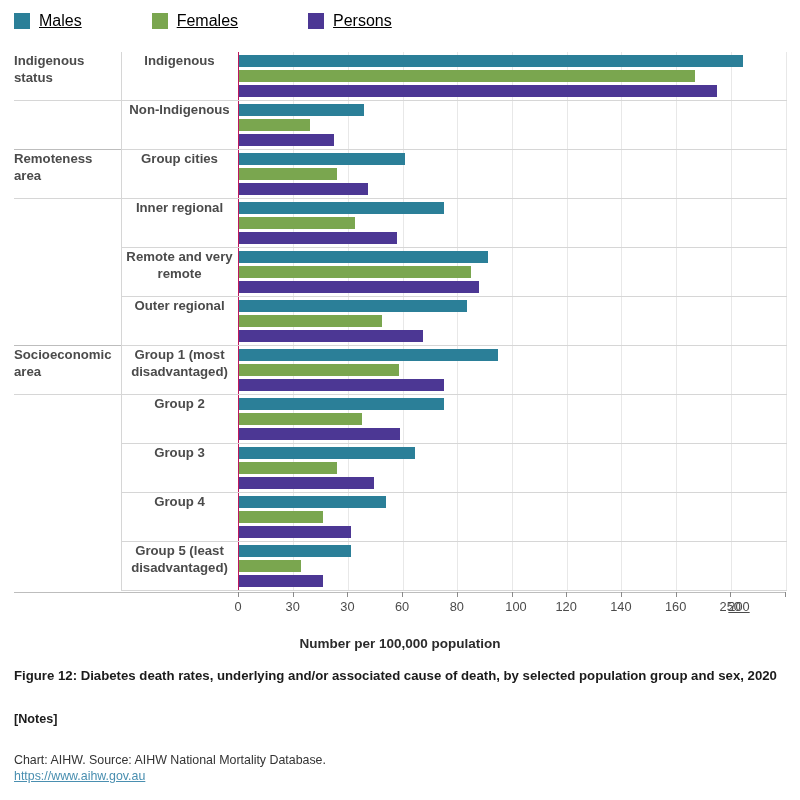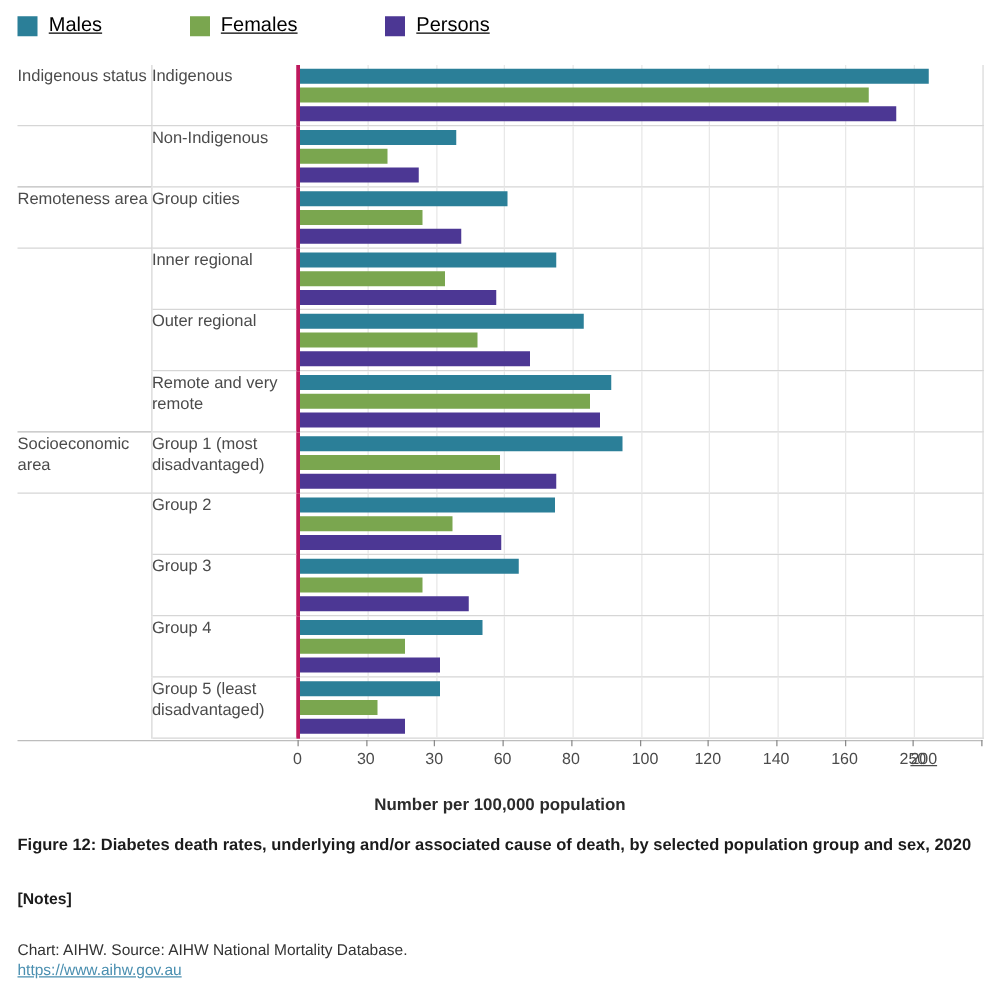--- a/index.html
+++ b/index.html
@@ -50,20 +50,21 @@
   .chart-wrap {
     position: absolute;
     left: 14px;
     top: 52px;
     width: 772px;
   }
   .grid {
     border-collapse: collapse;
     width: 772px;
     table-layout: fixed;
+    font-weight: bold;
   }
   .grid td {
     padding: 0;
     vertical-align: top;
     border-bottom: 1px solid #d6d6d6;
   }
   .col-group { width: 107px; }
   .col-cat   { width: 117px; }
   .col-plot  { width: 548px; }
 
@@ -75,21 +76,22 @@
     line-height: 17px;
     color: #4b4b4b;
     border-right: 1px solid #d6d6d6;
   }
   .group-cell.blank { border-bottom: none; }
   .cat-cell {
     padding: 9px 6px 0 8px;
     font-size: 13.2px;
     line-height: 17px;
     color: #4b4b4b;
-    border-right: 3px solid #be185d;
+    border-right: 1px solid #be185d;
+    text-align: center;
   }
   .plot-cell {
     position: relative;
     height: 48px;
     border-right: 1px solid #d6d6d6;
   }
   .plot-inner {
     position: relative;
     height: 48px;
     width: 100%;
@@ -318,20 +320,47 @@
                   <div class="bar" title="Females: 42.5" style="width: 21.25%; background: rgb(122, 166, 79);"></div>
                 </div>
                 <div class="bar-row">
                   <div class="bar" title="Persons: 57.8" style="width: 28.9%; background: rgb(76, 55, 148);"></div>
                 </div>
               </div>
             </td>
           </tr>
           <tr>
             <td class="group-cell blank"></td>
+            <td class="cat-cell">Remote and very remote</td>
+            <td class="plot-cell">
+              <div class="plot-inner">
+                <div class="gridline" style="left: 10%;"></div>
+                <div class="gridline" style="left: 20%;"></div>
+                <div class="gridline" style="left: 30%;"></div>
+                <div class="gridline" style="left: 40%;"></div>
+                <div class="gridline" style="left: 50%;"></div>
+                <div class="gridline" style="left: 60%;"></div>
+                <div class="gridline" style="left: 70%;"></div>
+                <div class="gridline" style="left: 80%;"></div>
+                <div class="gridline" style="left: 90%;"></div>
+                <div class="gridline" style="left: 100%;"></div>
+                <div class="bar-row">
+                  <div class="bar" title="Males: 91.4" style="width: 45.7%; background: rgb(43, 127, 152);"></div>
+                </div>
+                <div class="bar-row">
+                  <div class="bar" title="Females: 85" style="width: 42.5%; background: rgb(122, 166, 79);"></div>
+                </div>
+                <div class="bar-row">
+                  <div class="bar" title="Persons: 88" style="width: 44%; background: rgb(76, 55, 148);"></div>
+                </div>
+              </div>
+            </td>
+          </tr>
+          <tr>
+            <td class="group-cell blank"></td>
             <td class="cat-cell">Outer regional</td>
             <td class="plot-cell">
               <div class="plot-inner">
                 <div class="gridline" style="left: 10%;"></div>
                 <div class="gridline" style="left: 20%;"></div>
                 <div class="gridline" style="left: 30%;"></div>
                 <div class="gridline" style="left: 40%;"></div>
                 <div class="gridline" style="left: 50%;"></div>
                 <div class="gridline" style="left: 60%;"></div>
                 <div class="gridline" style="left: 70%;"></div>
@@ -339,47 +368,20 @@
                 <div class="gridline" style="left: 90%;"></div>
                 <div class="gridline" style="left: 100%;"></div>
                 <div class="bar-row">
                   <div class="bar" title="Males: 83.4" style="width: 41.7%; background: rgb(43, 127, 152);"></div>
                 </div>
                 <div class="bar-row">
                   <div class="bar" title="Females: 52.3" style="width: 26.15%; background: rgb(122, 166, 79);"></div>
                 </div>
                 <div class="bar-row">
                   <div class="bar" title="Persons: 67.6" style="width: 33.8%; background: rgb(76, 55, 148);"></div>
-                </div>
-              </div>
-            </td>
-          </tr>
-          <tr>
-            <td class="group-cell blank"></td>
-            <td class="cat-cell">Remote and very remote</td>
-            <td class="plot-cell">
-              <div class="plot-inner">
-                <div class="gridline" style="left: 10%;"></div>
-                <div class="gridline" style="left: 20%;"></div>
-                <div class="gridline" style="left: 30%;"></div>
-                <div class="gridline" style="left: 40%;"></div>
-                <div class="gridline" style="left: 50%;"></div>
-                <div class="gridline" style="left: 60%;"></div>
-                <div class="gridline" style="left: 70%;"></div>
-                <div class="gridline" style="left: 80%;"></div>
-                <div class="gridline" style="left: 90%;"></div>
-                <div class="gridline" style="left: 100%;"></div>
-                <div class="bar-row">
-                  <div class="bar" title="Males: 91.4" style="width: 45.7%; background: rgb(43, 127, 152);"></div>
-                </div>
-                <div class="bar-row">
-                  <div class="bar" title="Females: 85" style="width: 42.5%; background: rgb(122, 166, 79);"></div>
-                </div>
-                <div class="bar-row">
-                  <div class="bar" title="Persons: 88" style="width: 44%; background: rgb(76, 55, 148);"></div>
                 </div>
               </div>
             </td>
           </tr>
           <tr class="sep-major">
             <td class="group-cell">Socioeconomic area</td>
             <td class="cat-cell">Group 1 (most disadvantaged)</td>
             <td class="plot-cell">
               <div class="plot-inner">
                 <div class="gridline" style="left: 10%;"></div>

